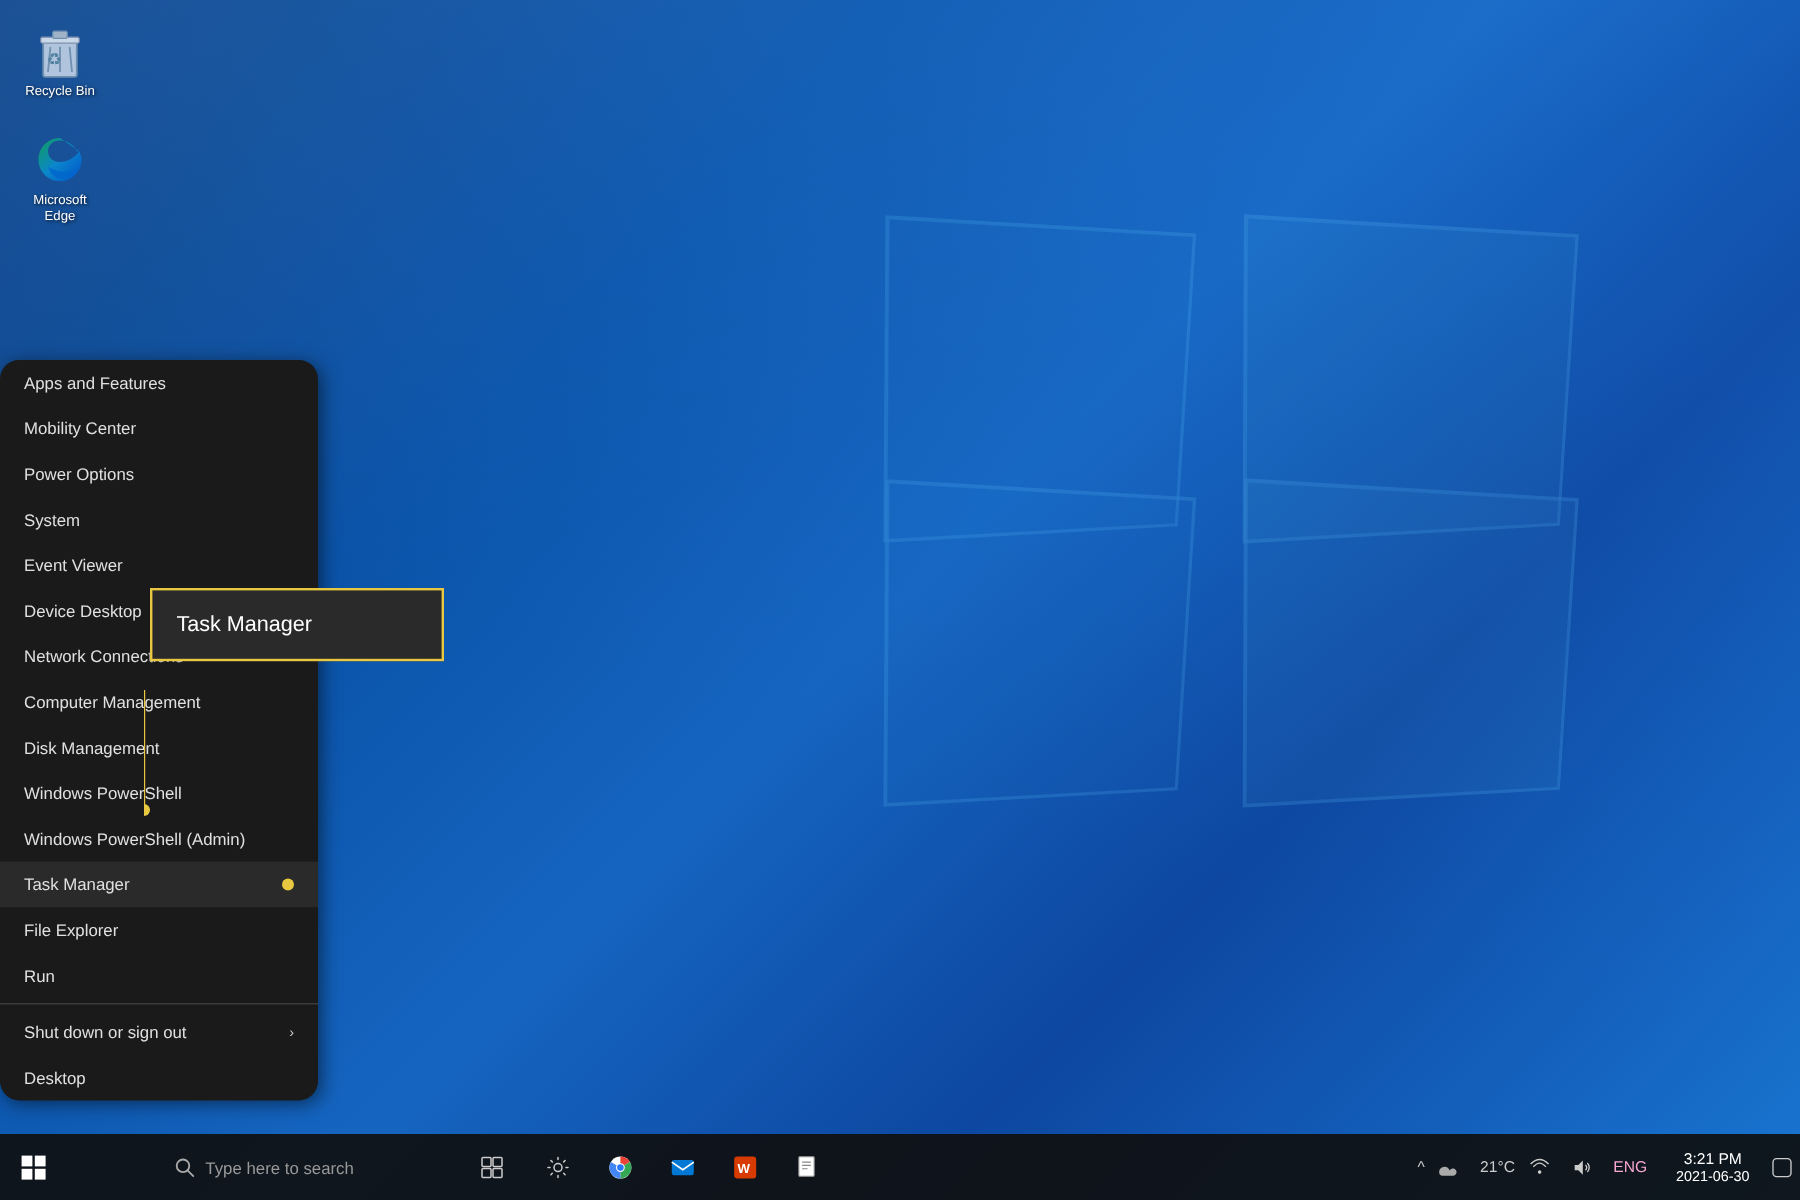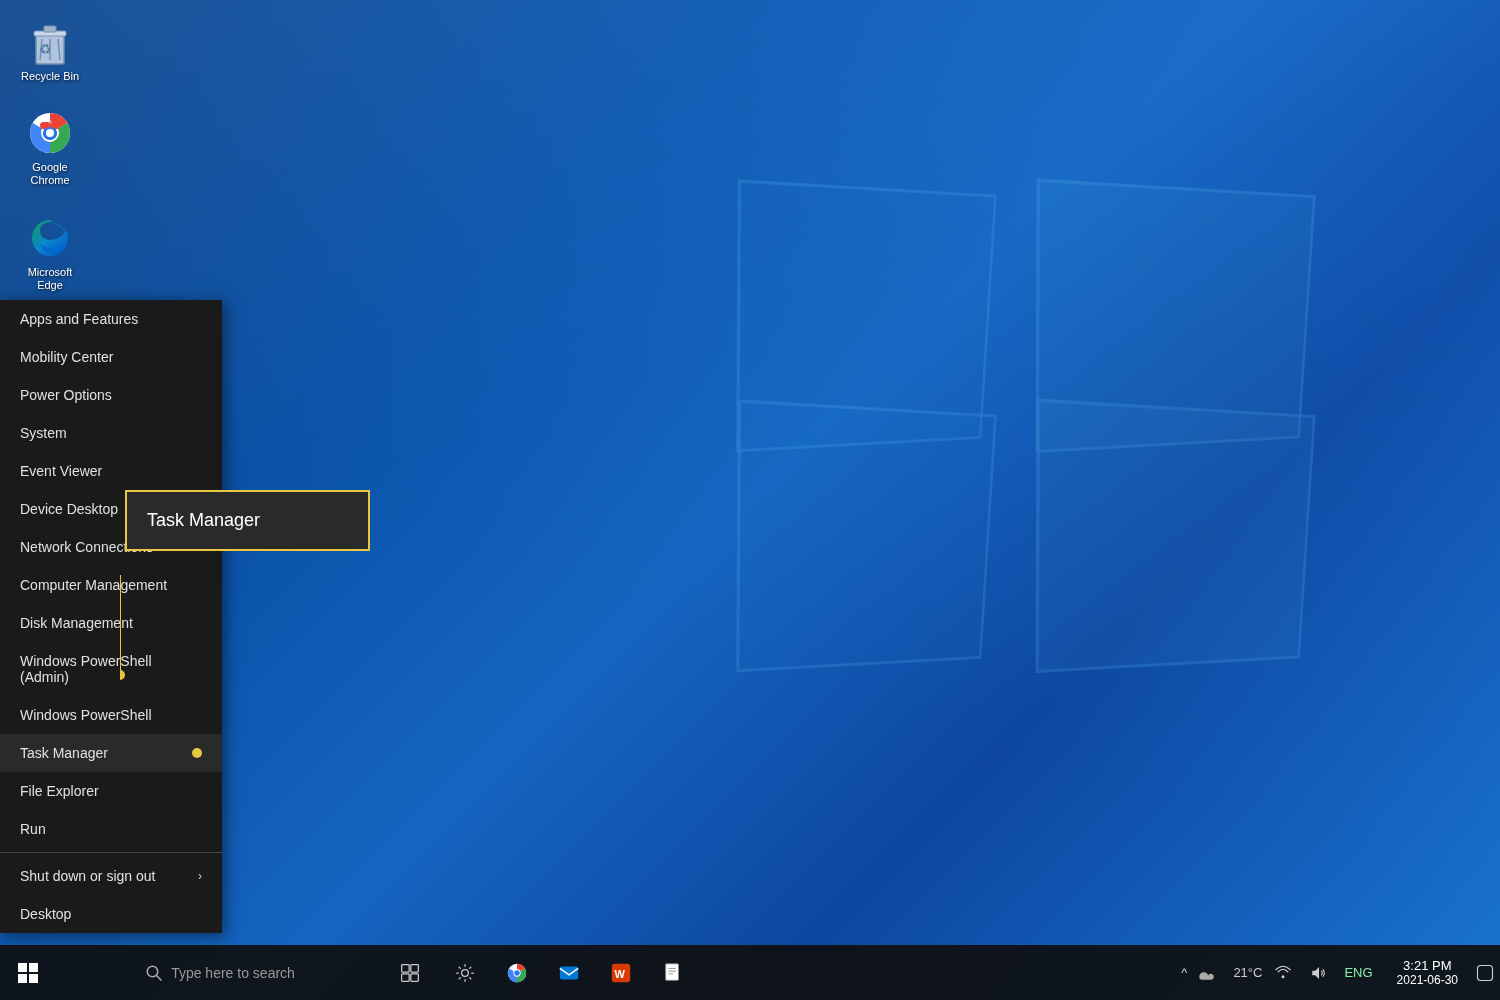--- a/index.html
+++ b/index.html
@@ -125,26 +125,27 @@
     .recycle-bin-svg {
       width: 48px;
       height: 48px;
     }
 
     
     .context-menu {
       position: absolute;
       left: 0;
       top: 300px;
-      width: 222px;
+      width: 265px;
       background: #1a1a1a;
       color: #e0e0e0;
       font-size: 14px;
       z-index: 100;
       box-shadow: 3px 3px 15px rgba(0,0,0,0.5);
+      border-radius: 16px;
     }
 
     .menu-item {
       padding: 11px 20px;
       cursor: pointer;
       display: flex;
       align-items: center;
       justify-content: space-between;
       position: relative;
     }
@@ -318,44 +319,20 @@
           <line x1="16" y1="21" x2="14" y2="42" stroke="#7090b0" stroke-width="1.5"></line>
           <line x1="24" y1="21" x2="24" y2="42" stroke="#7090b0" stroke-width="1.5"></line>
           <line x1="32" y1="21" x2="34" y2="42" stroke="#7090b0" stroke-width="1.5"></line>
 
           <text x="13" y="36" font-size="14" fill="#5080a0">♻</text>
         </svg>
       </div>
       <span class="icon-label">Recycle Bin</span>
     </div>
 
-    <div class="desktop-icon">
-      <div class="icon-img">
-        <svg class="chrome-icon" viewBox="0 0 48 48" xmlns="http://www.w3.org/2000/svg">
-          <circle cx="24" cy="24" r="20" fill="#fff"></circle>
-
-          <path d="M24 4 A20 20 0 0 1 41.3 14 L24 24 Z" fill="#EA4335"></path>
-
-          <path d="M41.3 14 A20 20 0 0 1 24 44 L24 24 Z" fill="#34A853"></path>
-
-          <path d="M24 44 A20 20 0 0 1 6.7 14 L24 24 Z" fill="#4285F4"></path>
-
-          <circle cx="24" cy="24" r="9" fill="#fff"></circle>
-          <circle cx="24" cy="24" r="7" fill="#1565C0"></circle>
-
-          <rect x="14" y="13" width="20" height="7" rx="3.5" fill="#EA4335"></rect>
-
-          <circle cx="24" cy="24" r="6" fill="#2979FF"></circle>
-          <circle cx="24" cy="24" r="4" fill="#fff"></circle>
-
-          <circle cx="24" cy="13" r="2" fill="rgba(255,255,255,0.3)"></circle>
-        </svg>
-      </div>
-      <span class="icon-label">Google Chrome</span>
-    </div>
 
     <div class="desktop-icon">
       <div class="icon-img">
         <svg class="edge-icon" viewBox="0 0 48 48" xmlns="http://www.w3.org/2000/svg">
 
           <defs>
             <linearGradient id="edgeGrad" x1="0" y1="0" x2="1" y2="1">
               <stop offset="0%" stop-color="#0f9d58"></stop>
               <stop offset="50%" stop-color="#0b87cc"></stop>
               <stop offset="100%" stop-color="#0052cc"></stop>
@@ -392,24 +369,24 @@
     <div class="menu-item">
       <span>Network Connections</span>
     </div>
     <div class="menu-item">
       <span>Computer Management</span>
     </div>
     <div class="menu-item">
       <span>Disk Management</span>
     </div>
     <div class="menu-item">
+      <span>Windows PowerShell</span>
+    </div>
+    <div class="menu-item">
       <span>Windows PowerShell (Admin)</span>
-    </div>
-    <div class="menu-item">
-      <span>Windows PowerShell</span>
     </div>
     <div class="menu-item task-manager-item">
       <span>Task Manager</span>
       <span class="menu-dot"></span>
     </div>
     <div class="menu-item">
       <span>File Explorer</span>
     </div>
     <div class="menu-item">
       <span>Run</span>
@@ -527,21 +504,21 @@
 
         <div class="taskbar-icon-btn" style="width:30px;">
           <svg width="18" height="18" viewBox="0 0 24 24" fill="none">
             <polygon points="3,9 7,9 12,4 12,20 7,15 3,15" fill="#ccc"></polygon>
             <path d="M15 9a4 4 0 010 6" stroke="#ccc" stroke-width="1.5"></path>
             <path d="M17 7a7 7 0 010 10" stroke="#ccc" stroke-width="1.5"></path>
           </svg>
         </div>
 
         <div style="cursor:pointer; padding:0 4px;">
-          <span style="color:#86efac; font-size:13px;">ENG</span>
+          <span style="color:#f9a8d4; font-size:13px;">ENG</span>
         </div>
       </div>
 
       <div class="taskbar-clock">
         <span style="font-weight:400;">3:21 PM</span>
         <span style="font-size:12px;">2021-06-30</span>
       </div>
 
       <div class="taskbar-notification">
         <svg width="18" height="18" viewBox="0 0 24 24" fill="none">

